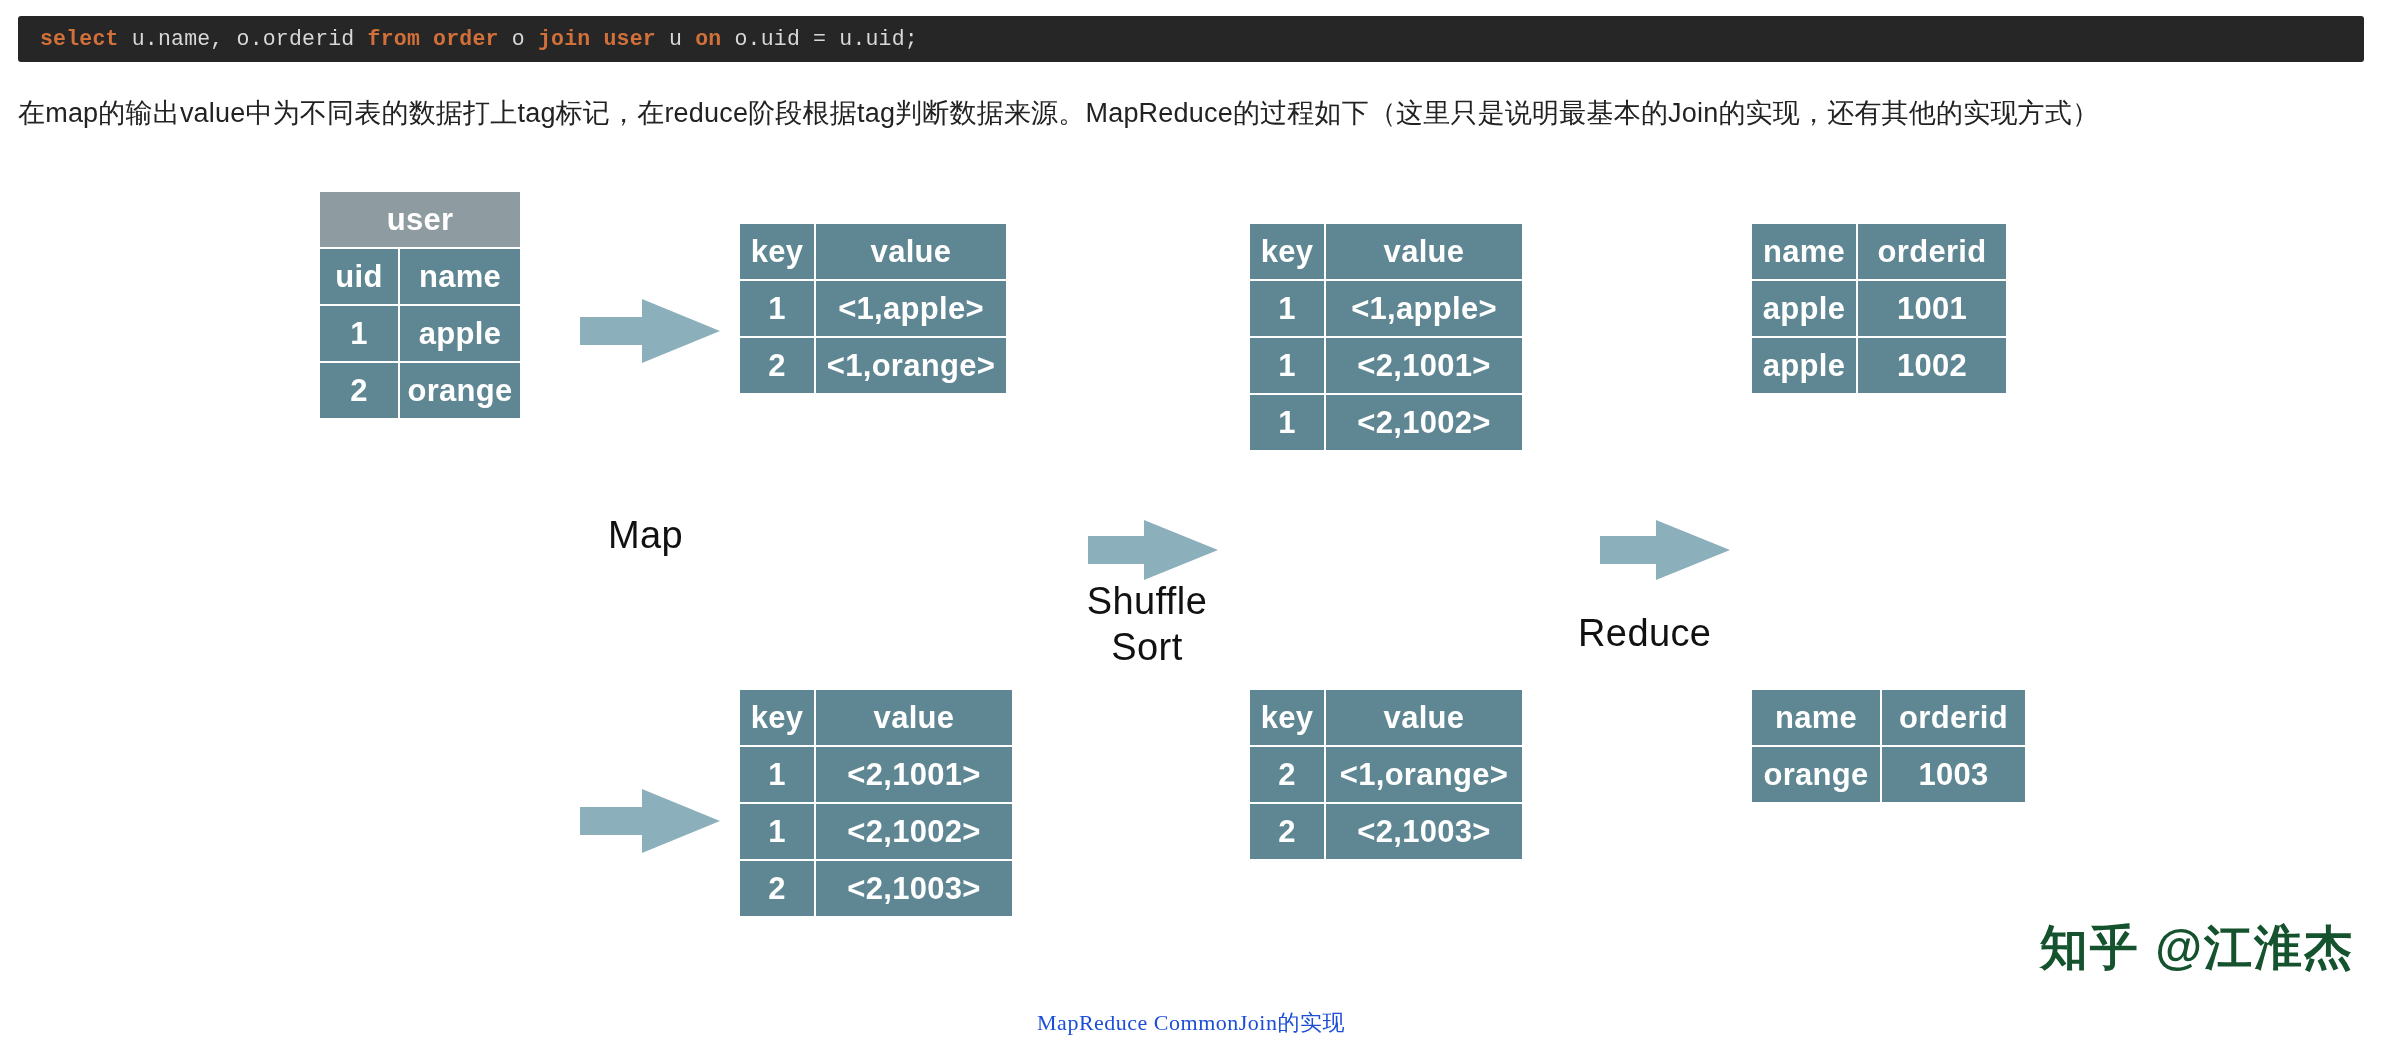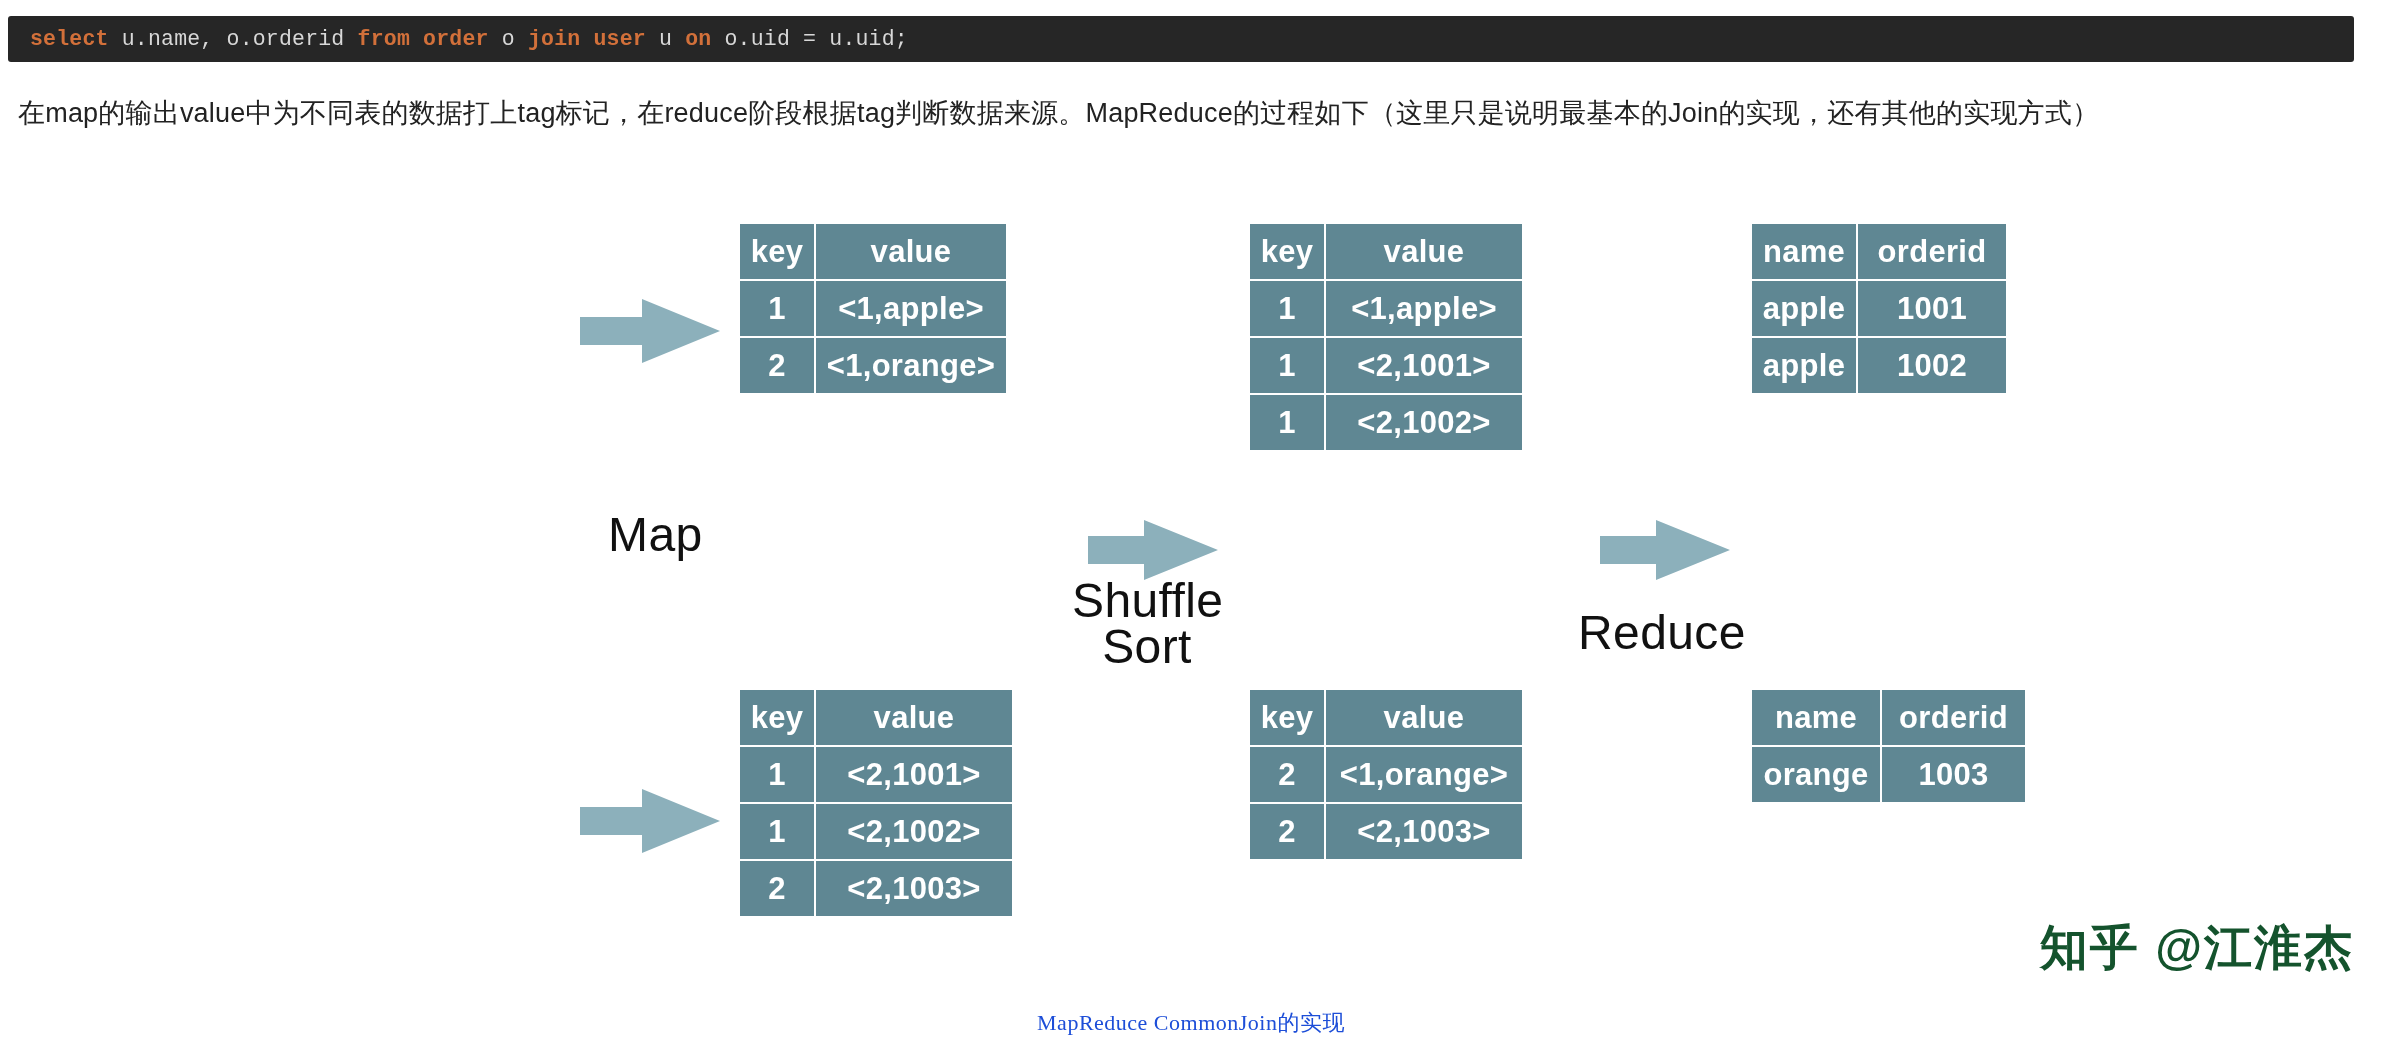--- a/index.html
+++ b/index.html
@@ -11,21 +11,21 @@
     width: 2382px;
     height: 1050px;
     position: relative;
     overflow: hidden;
     font-family: "Liberation Sans", "DejaVu Sans", sans-serif;
   }
 
   
   .code-block {
     position: absolute;
-    left: 8px;
+    left: 18px;
     top: 16px;
     width: 2346px;
     height: 46px;
     background: #262626;
     border-radius: 3px;
     box-sizing: border-box;
     display: flex;
     align-items: center;
     padding-left: 22px;
     overflow: hidden;
@@ -101,21 +101,21 @@
 
   
   .arrow {
     position: absolute;
   }
 
   
   .stage-label {
     position: absolute;
     color: #111111;
-    font-size: 48px;
+    font-size: 38px;
     font-weight: 400;
     letter-spacing: 0.4px;
     line-height: 46px;
     white-space: pre-line;
   }
 
   
   .caption {
     position: absolute;
     left: 0;
@@ -144,20 +144,39 @@
 <body>
 
 <div class="code-block">
   <div class="code-line"><span class="kw">select</span><span class="pl"> u.name, o.orderid </span><span class="kw">from order</span><span class="pl"> o </span><span class="kw">join user</span><span class="pl"> u </span><span class="kw">on</span><span class="pl"> o.uid = u.uid;</span></div>
 </div>
 
 <div class="desc">在map的输出value中为不同表的数据打上tag标记，在reduce阶段根据tag判断数据来源。MapReduce的过程如下（这里只是说明最基本的Join的实现，还有其他的实现方式）</div>
 
 <div class="diagram">
 
+  <table class="tbl" style="left:318px; top:190px;">
+    <tbody>
+        <tr>
+      <td class="title" colspan="2">user</td>
+    </tr>
+    <tr>
+      <td class="hdr w-uid">uid</td>
+      <td class="hdr w-name">name</td>
+    </tr>
+    <tr>
+      <td class="w-uid">1</td>
+      <td class="w-name">apple</td>
+    </tr>
+    <tr>
+      <td class="w-uid">2</td>
+      <td class="w-name">orange</td>
+    </tr>
+  </tbody>
+    </table>
 
   <svg class="arrow" style="left:580px; top:295px;" width="140" height="72" viewBox="0 0 140 72">
     <polygon points="0,22 62,22 62,4 140,36 62,68 62,50 0,50" fill="#8cb0bb"></polygon>
   </svg>
 
   <table class="tbl" style="left:738px; top:222px;">
     <tbody>
         <tr>
       <td class="hdr w-key">key</td>
       <td class="hdr w-value">value</td>

